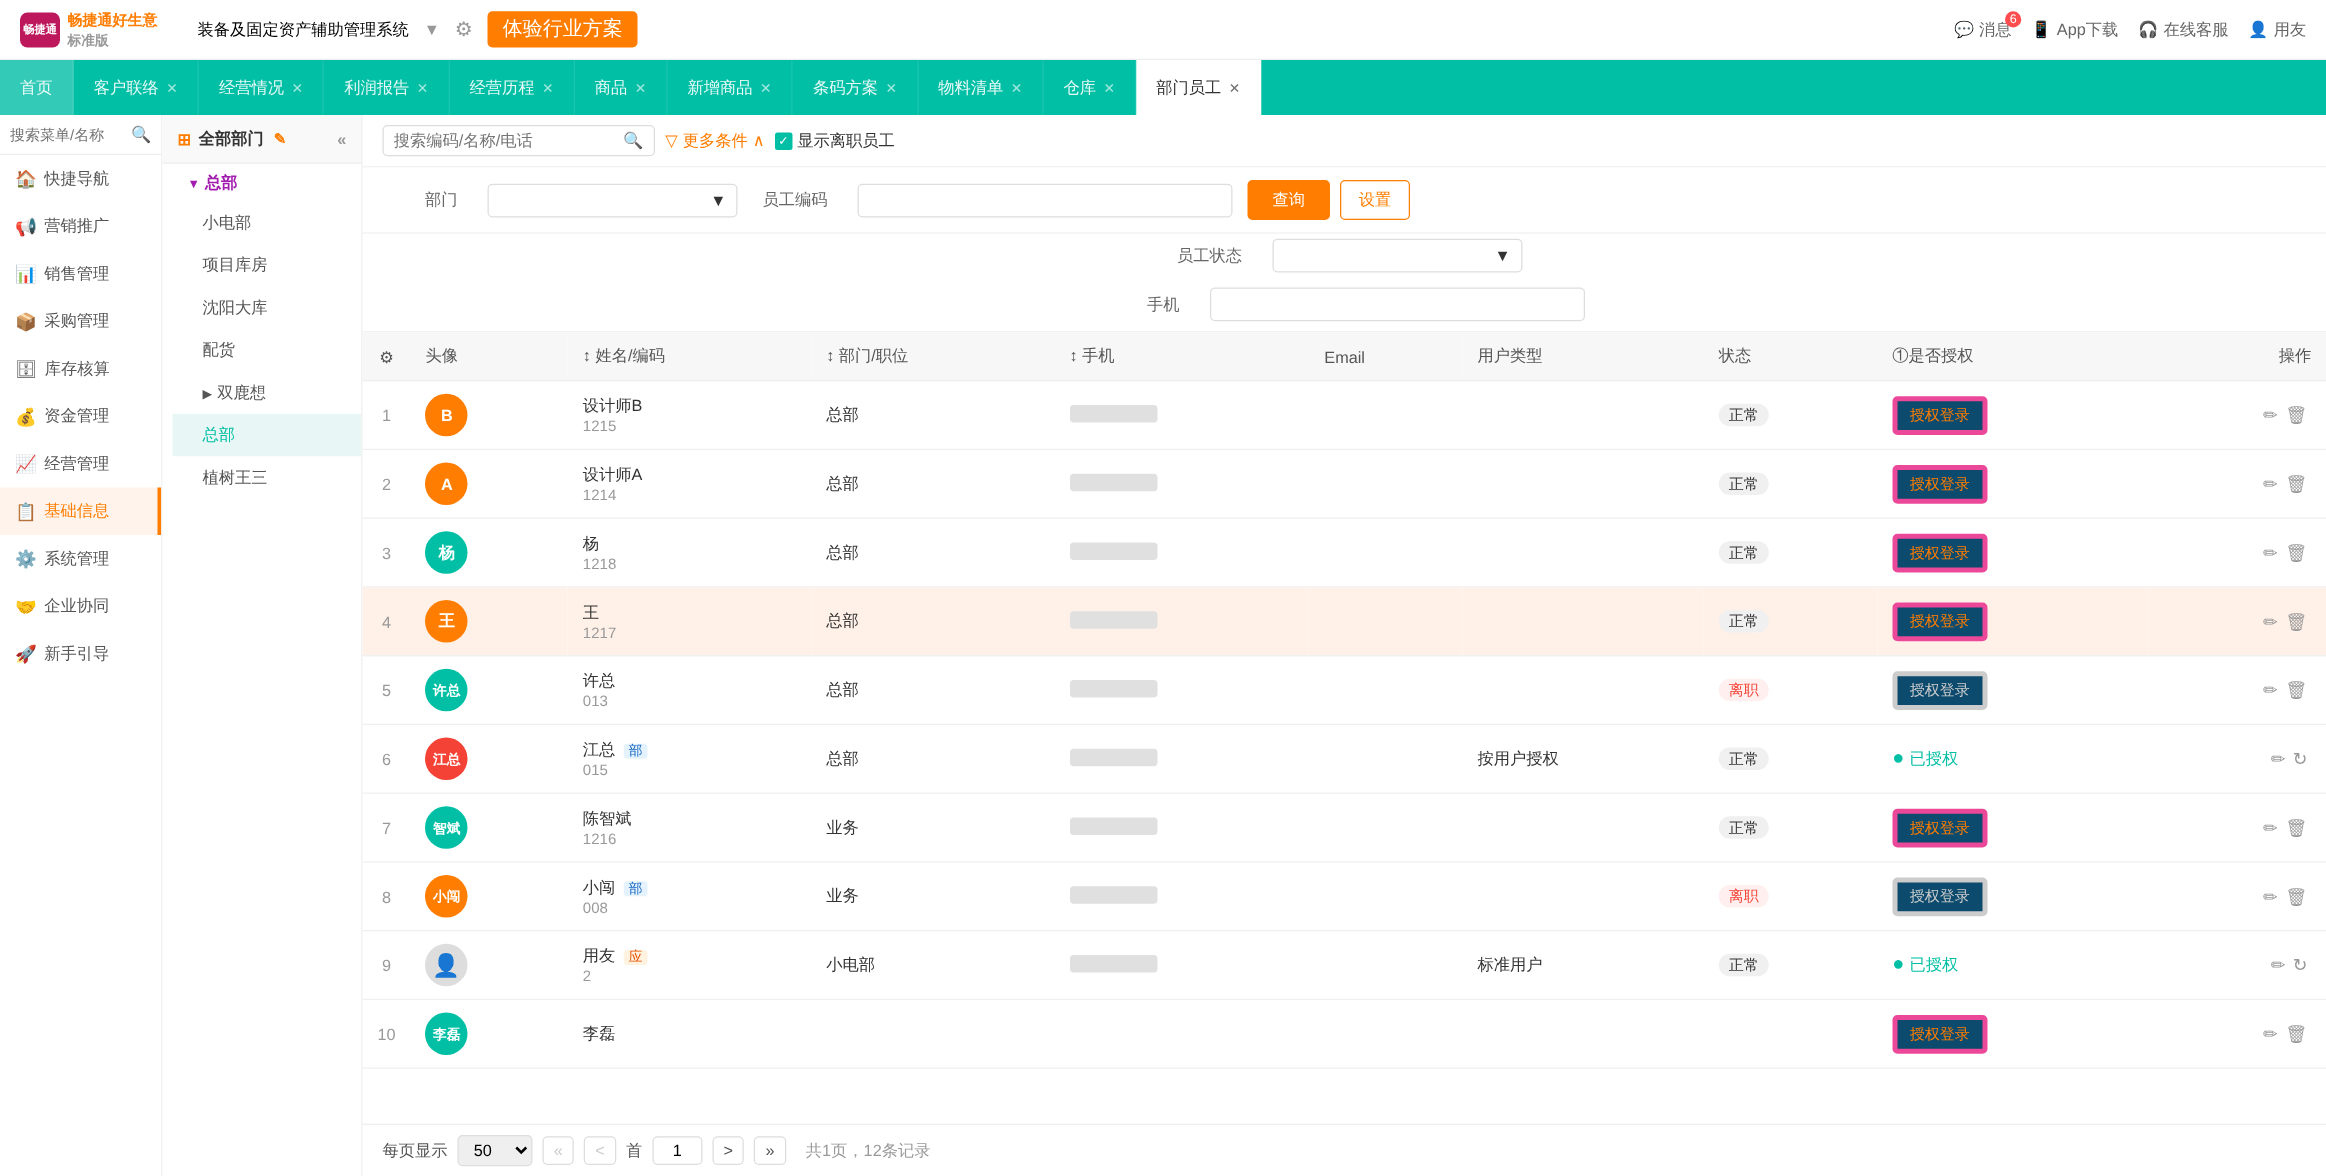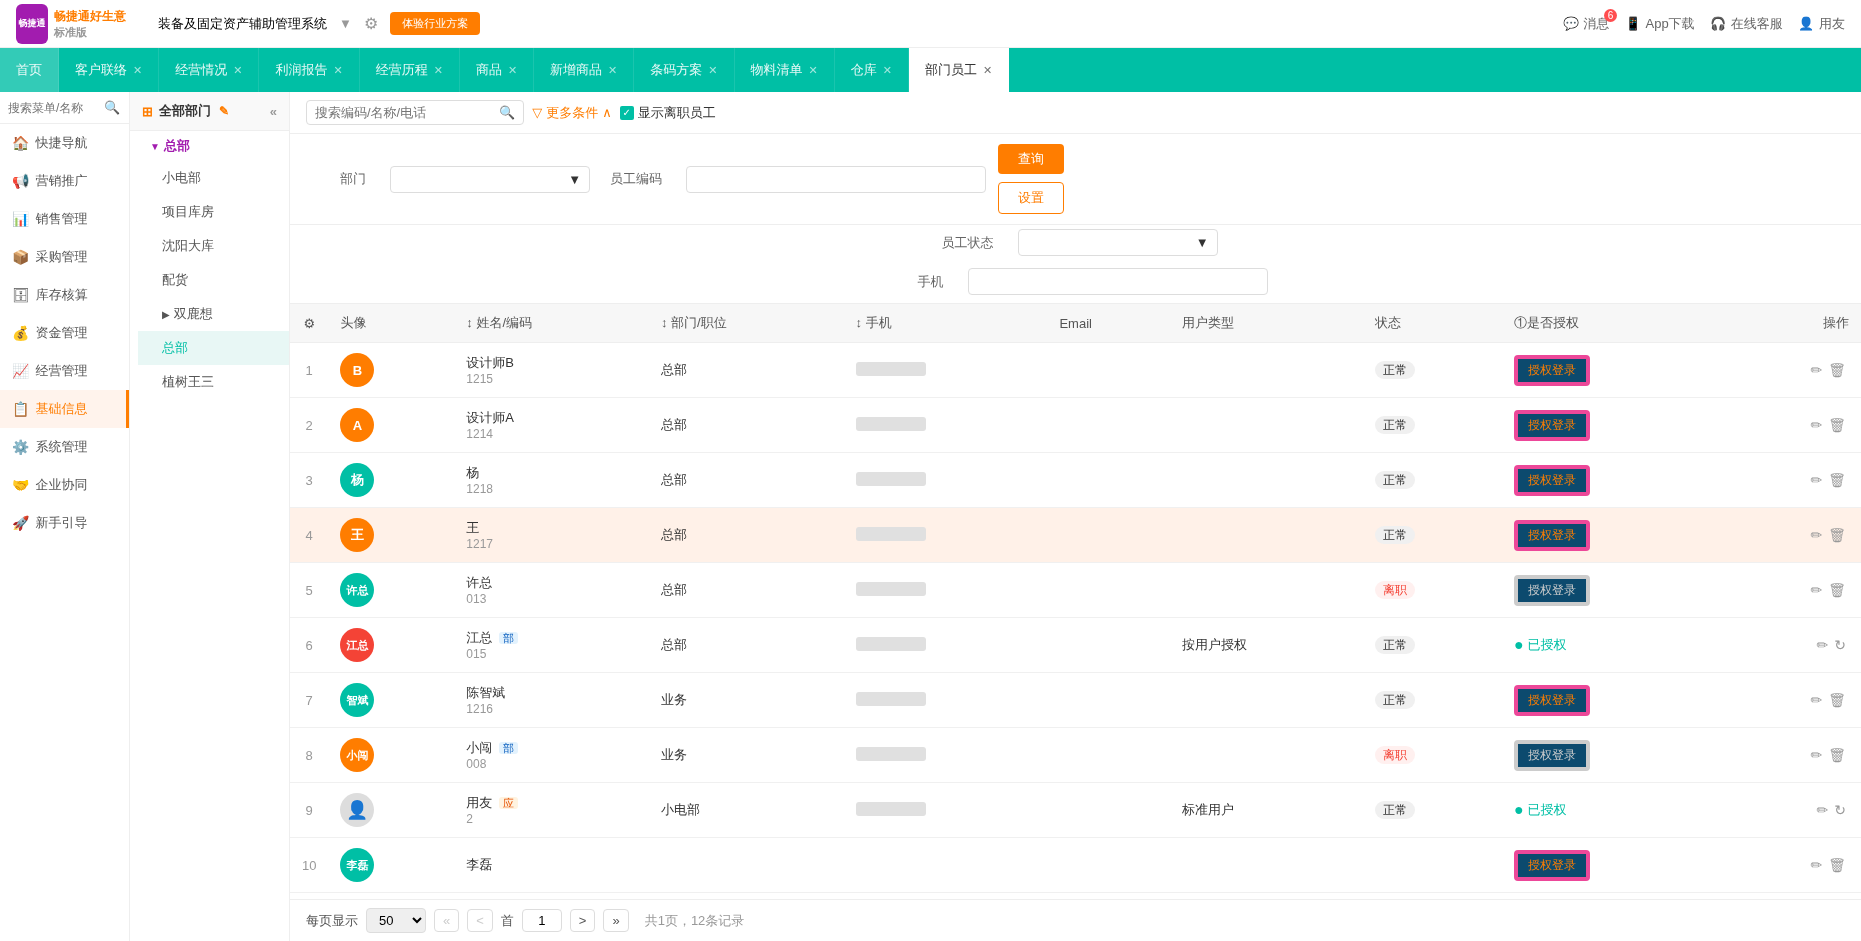--- a/index.html
+++ b/index.html
@@ -1,25 +1,25 @@
 <!DOCTYPE html>
 <html><head>
   <meta charset="utf-8">
   <style>
     * { box-sizing: border-box; margin: 0; padding: 0; font-family: 'Microsoft YaHei', Arial, sans-serif; font-size: 13px; }
     body { background: #f5f5f5; display: flex; flex-direction: column; height: 941px; overflow: hidden; }
 
     
     .top-bar { display: flex; align-items: center; background: #fff; height: 48px; padding: 0 16px; border-bottom: 1px solid #eee; gap: 12px; }
     .logo-area { display: flex; align-items: center; gap: 6px; color: #ff8c00; font-weight: bold; font-size: 14px; min-width: 130px; }
-    .logo-icon { width: 32px; height: 40px; background: #a21caf; border-radius: 6px; display: flex; align-items: center; justify-content: center; color: white; font-size: 10px; }
+    .logo-icon { width: 32px; height: 28px; background: #be185d; border-radius: 6px; display: flex; align-items: center; justify-content: center; color: white; font-size: 10px; }
     .top-bar-actions { margin-left: auto; display: flex; align-items: center; gap: 16px; color: #666; font-size: 13px; }
     .top-bar-actions .badge-btn { position: relative; display: flex; align-items: center; gap: 4px; cursor: pointer; }
     .badge { background: #ff4d4f; color: #fff; border-radius: 10px; font-size: 10px; padding: 1px 4px; position: absolute; top: -6px; right: -8px; }
-    .orange-btn { background: #ff7d00; color: #fff; border-radius: 4px; padding: 4px 12px; font-size: 11px; border: none; cursor: pointer; }
+    .orange-btn { background: #ff7d00; color: #fff; border-radius: 4px; padding: 4px 12px; font-size: 16px; border: none; cursor: pointer; }
 
     
     .nav-bar { display: flex; align-items: center; background: #00bfa5; height: 44px; padding: 0 0; overflow-x: auto; }
     .nav-item { display: flex; align-items: center; padding: 0 16px; height: 44px; color: rgba(255,255,255,0.9); cursor: pointer; white-space: nowrap; font-size: 13px; gap: 4px; border-right: 1px solid rgba(255,255,255,0.1); }
     .nav-item:first-child { background: rgba(255,255,255,0.2); }
     .nav-item.active { background: #fff; color: #333; }
     .nav-close { font-size: 11px; opacity: 0.7; margin-left: 2px; }
 
     
     .main-layout { display: flex; flex: 1; overflow: hidden; }
@@ -278,21 +278,21 @@
         <span class="filter-label">部门</span>
         <div class="filter-select" style="min-width:200px;">
           <span></span>
           <span>▼</span>
         </div>
       </div>
       <div class="filter-field">
         <span class="filter-label">员工编码</span>
         <input class="filter-input" style="min-width: 300px;">
       </div>
-      <div style="display:flex;gap:8px;flex-direction:column;">
+      <div style="display:flex;gap:8px;">
         <button class="query-btn">查询</button>
         <button class="reset-btn">设置</button>
       </div>
     </div>
     <div class="filter-row" style="padding-top:4px;padding-bottom:8px;flex-direction:column;">
       <div class="filter-field">
         <span class="filter-label">员工状态</span>
         <div class="filter-select" style="min-width:200px;">
           <span></span>
           <span>▼</span>

